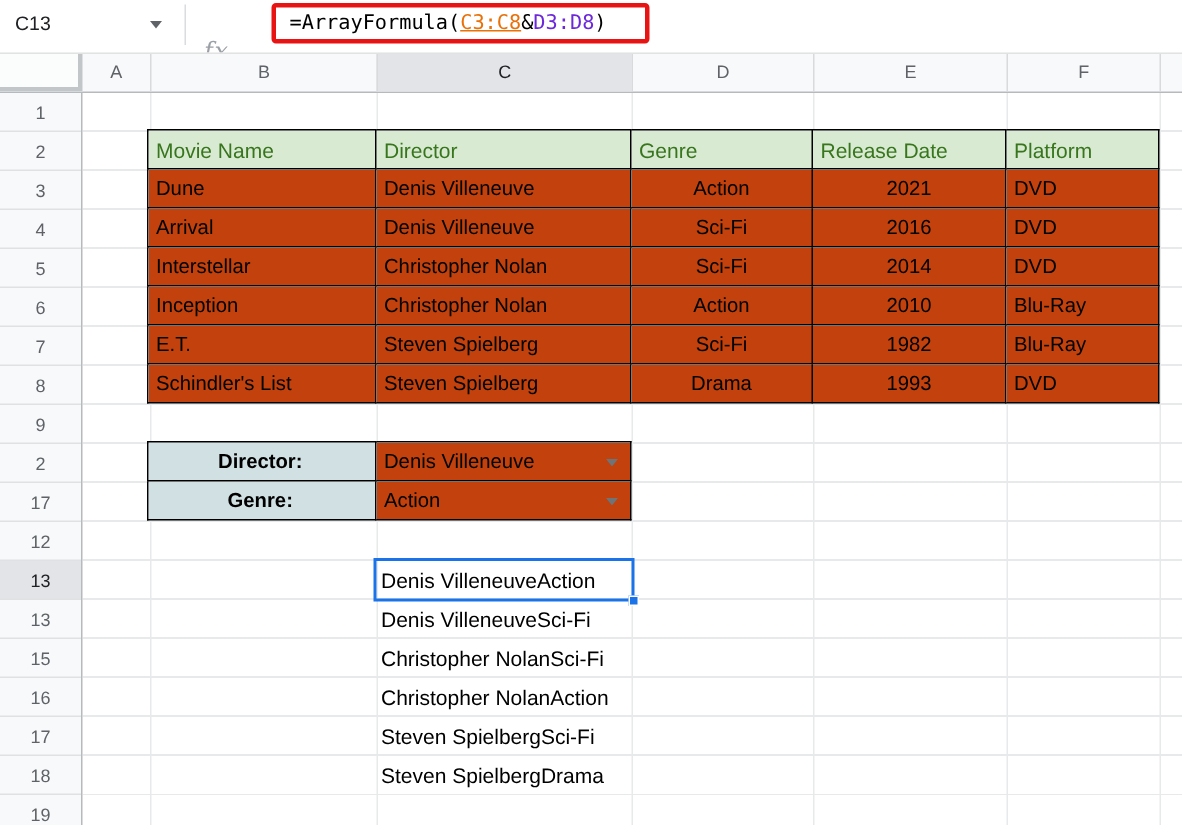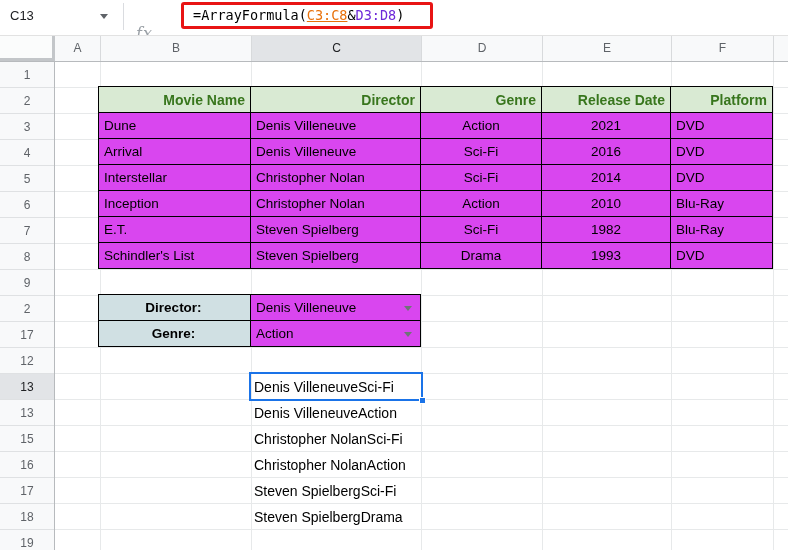--- a/index.html
+++ b/index.html
@@ -41,24 +41,24 @@
   
   .rowheaders { position:absolute; left:0; top:0; width:55px; height:488px;
                 background:#f8f9fa; border-right:1px solid #b7babd; }
   .rh { width:100%; height:26px; line-height:26px; text-align:center; font-size:12px;
         color:#5f6368; border-bottom:1px solid #dfe1e3; cursor:pointer; }
   .rh.sel { background:#e2e4e7; color:#202124; }
 
   
   table { border-collapse:collapse; table-layout:fixed; }
   td { border:1.5px solid #000; height:26px; font-size:13.5px; color:#000;
-       padding:0 5px; overflow:hidden; white-space:nowrap; background:#d946ef; cursor:cell; }
+       padding:0 5px; overflow:hidden; white-space:nowrap; background:#c2410c; cursor:cell; }
   .movie-table { position:absolute; left:98px; top:24px; }
-  .movie-table td.hd { background:#d9ead3; color:#38761d; font-weight:bold;
-                       font-size:14px; text-align:right; }
+  .movie-table td.hd { background:#d9ead3; color:#38761d; font-weight:normal;
+                       font-size:14px; text-align:left; }
   .al { text-align:left; } .ac { text-align:center; }
 
   .filter-table { position:absolute; left:98px; top:232px; }
   .filter-table td.lbl { background:#d0e0e3; font-weight:bold; text-align:center; padding-right:7px; }
   .filter-table td.val { position:relative; padding-right:20px; }
   .dd-arrow { position:absolute; right:8px; top:11px; width:0; height:0;
               border-left:4.5px solid transparent; border-right:4.5px solid transparent;
               border-top:5px solid #6f7478; cursor:pointer; }
 
   
@@ -211,22 +211,22 @@
         <td class="lbl">Genre:</td>
         <td class="val">
           <span>Action</span>
           <span class="dd-arrow"></span>
         </td>
       </tr>
     </tbody>
       </table>
 
     <div class="results">
+      <div class="result-line">Denis VilleneuveAction</div>
       <div class="result-line">Denis VilleneuveSci-Fi</div>
-      <div class="result-line">Denis VilleneuveAction</div>
       <div class="result-line">Christopher NolanSci-Fi</div>
       <div class="result-line">Christopher NolanAction</div>
       <div class="result-line">Steven SpielbergSci-Fi</div>
       <div class="result-line">Steven SpielbergDrama</div>
     </div>
 
     <div class="selection">
       <div class="fill-handle"></div>
     </div>
   </div>

